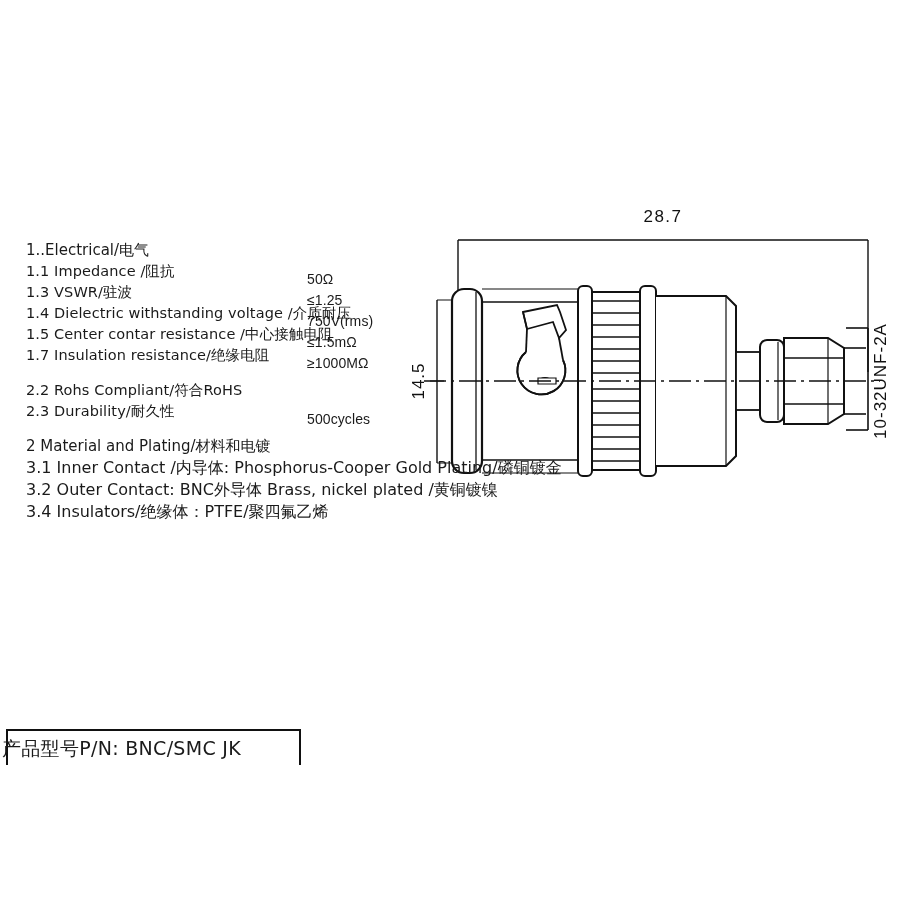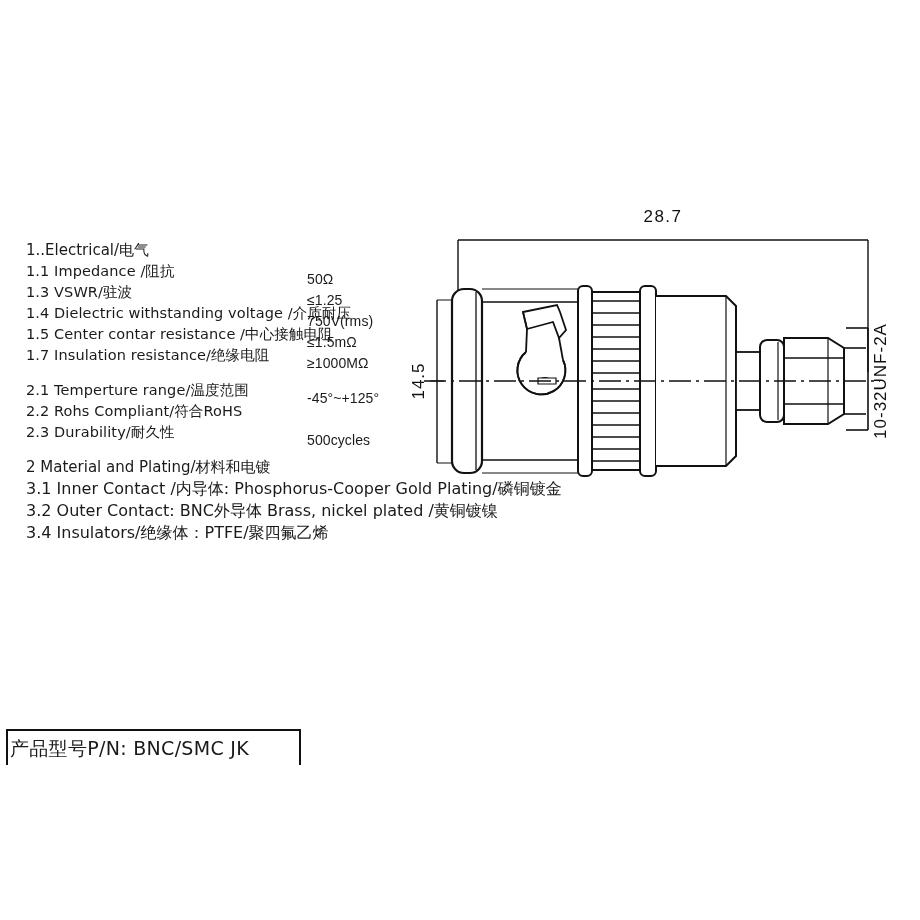--- a/index.html
+++ b/index.html
@@ -40,21 +40,21 @@
 
   
   .titlebox{
     position:absolute;left:6px;top:729px;width:295px;height:36px;
     border-left:2px solid #111;
     border-top:2px solid #111;
     border-right:2px solid #111;
     box-sizing:border-box;
   }
   .titlebox-text{
-    position:absolute;left:10px;top:736px;
+    position:absolute;left:2px;top:736px;
     font-size:19px;line-height:24px;white-space:nowrap;
     letter-spacing:.3px;
   }
 
   
   svg.draw{position:absolute;left:0;top:0;width:920px;height:920px;}
   .dimtxt{
     font-family:"Liberation Sans","DejaVu Sans",sans-serif;
     font-size:17px;fill:#111;letter-spacing:1.5px;
   }
@@ -197,24 +197,20 @@
       </div>
       <div class="spec-row">
         <span class="lbl cn">1.7 Insulation  resistance/绝缘电阻</span>
         <span class="val">≥1000MΩ</span>
       </div>
     </div>
 
     <div class="spec-group">
 
       <div class="spec-row">
-        <span class="lbl cn">2.1 Temperture range/温度范围</span>
-        <span class="val">-45°~+125°</span>
-      </div>
-      <div class="spec-row">
         <span class="lbl cn">2.2 Rohs Compliant/符合RoHS</span>
         <span class="val"></span>
       </div>
       <div class="spec-row">
         <span class="lbl cn">2.3 Durability/耐久性</span>
         <span class="val">500cycles</span>
       </div>
     </div>
 
     <div class="spec-group">

